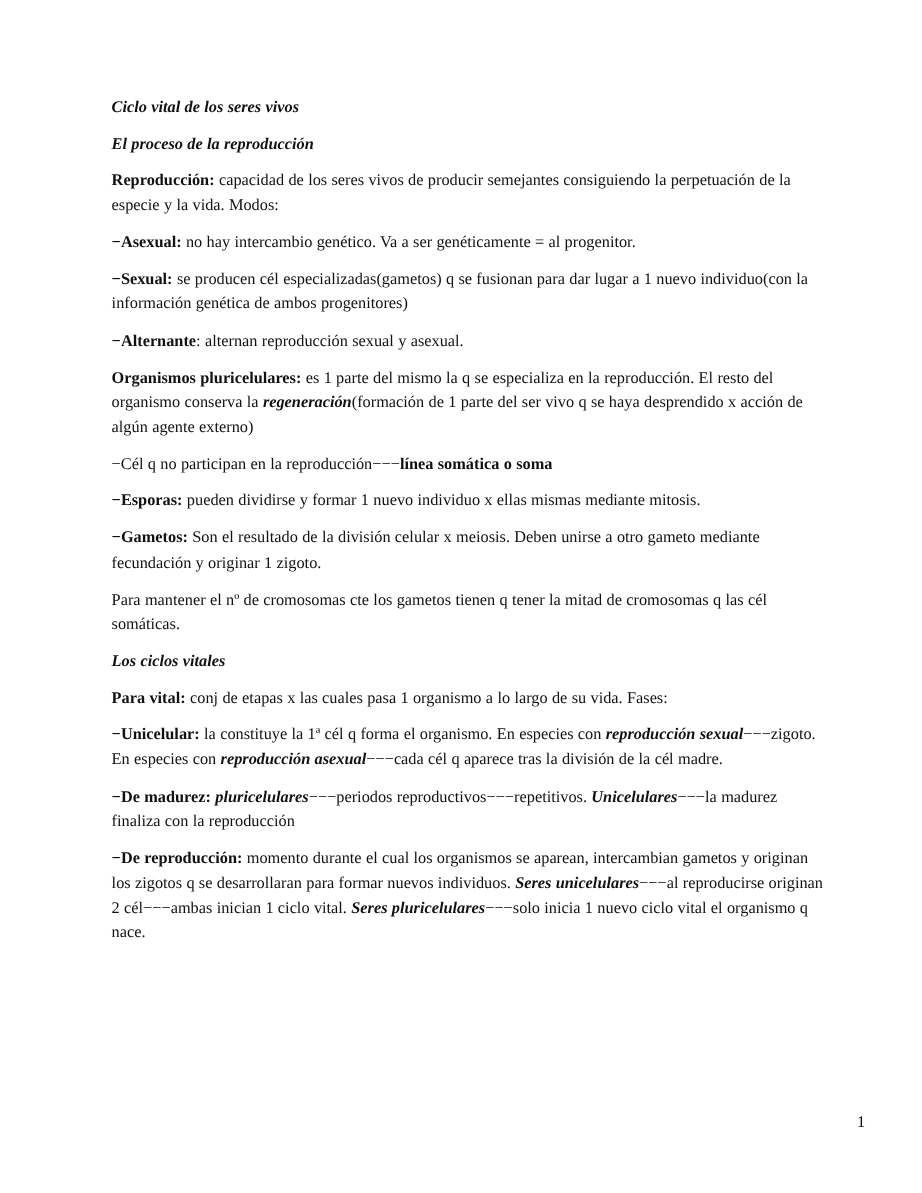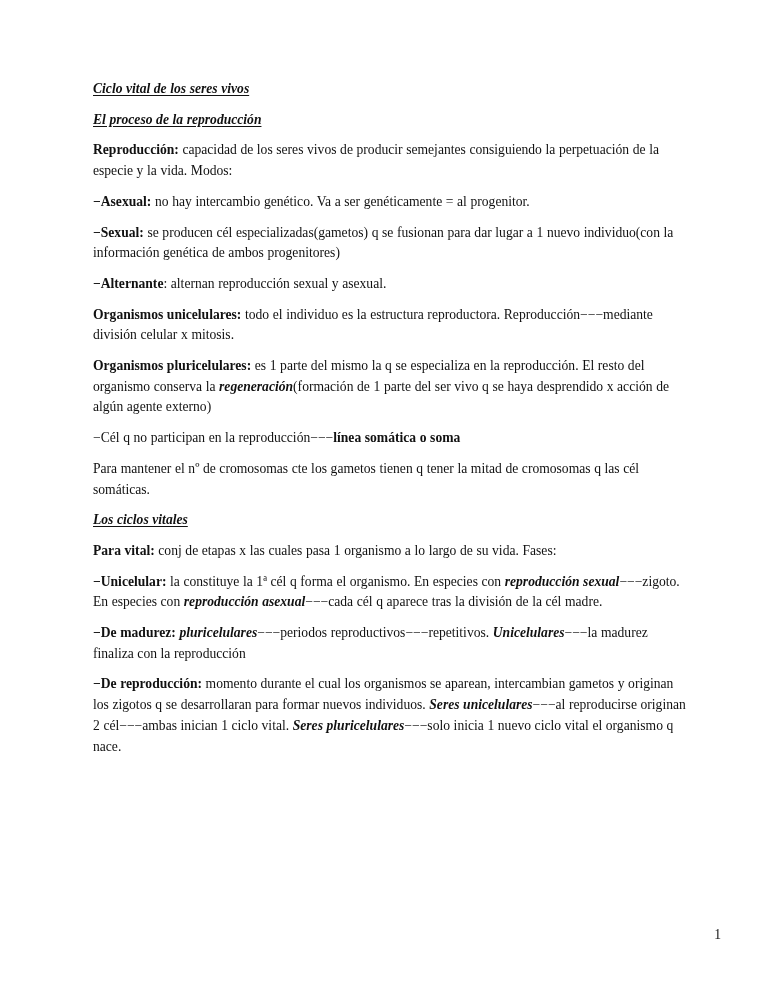--- a/index.html
+++ b/index.html
@@ -25,21 +25,20 @@
   .content p {
     margin: 0 0 10px 0;
     font-size: 13.6px;
     line-height: 20.7px;
     text-align: left;
     word-spacing: 0.2px;
   }
   .content p.heading span {
     font-weight: bold;
     font-style: italic;
-    text-decoration: underline;
     text-underline-offset: 2px;
   }
   .content span.b { font-weight: bold; margin-top: 43px; }
   .content span.i { font-style: italic; font-weight: bold; }
   .page-number {
     position: absolute;
     top: 927px;
     right: 47px;
     font-size: 13.6px;
     line-height: 16px;
@@ -50,23 +49,24 @@
 <body>
 
 <div class="page">
   <div class="content">
       <p class="heading"><span>Ciclo vital de los seres vivos</span></p>
       <p class="heading"><span>El proceso de la reproducción</span></p>
       <p class="para"><span class="b">Reproducción:</span><span> capacidad de los seres vivos de producir semejantes consiguiendo la perpetuación de la especie y la vida. Modos:</span></p>
       <p class="para"><span class="b">−Asexual:</span><span> no hay intercambio genético. Va a ser genéticamente = al progenitor.</span></p>
       <p class="para"><span class="b">−Sexual:</span><span> se producen cél especializadas(gametos) q se fusionan para dar lugar a 1 nuevo individuo(con la información genética de ambos progenitores)</span></p>
       <p class="para"><span class="b">−Alternante</span><span>: alternan reproducción sexual y asexual.</span></p>
-      <p class="para"><span class="b">Organismos unicelulares:</span><span> todo el individuo es la estructura reproductora. Reproducción−−−mediante división celular x mitosis.</span></p>
       <p class="para"><span class="b">Organismos pluricelulares:</span><span> es 1 parte del mismo la q se especializa en la reproducción. El resto del organismo conserva la </span><span class="i">regeneración</span><span>(formación de 1 parte del ser vivo q se haya desprendido x acción de algún agente externo)</span></p>
       <p class="para"><span>−Cél q no participan en la reproducción−−−</span><span class="b">línea somática o soma</span></p>
+      <p class="para"><span class="b">−Esporas:</span><span> pueden dividirse y formar 1 nuevo individuo x ellas mismas mediante mitosis.</span></p>
+      <p class="para"><span class="b">−Gametos:</span><span> Son el resultado de la división celular x meiosis. Deben unirse a otro gameto mediante fecundación y originar 1 zigoto.</span></p>
       <p class="para"><span>Para mantener el nº de cromosomas cte los gametos tienen q tener la mitad de cromosomas q las cél somáticas.</span></p>
       <p class="heading"><span>Los ciclos vitales</span></p>
       <p class="para"><span class="b">Para vital:</span><span> conj de etapas x las cuales pasa 1 organismo a lo largo de su vida. Fases:</span></p>
       <p class="para"><span class="b">−Unicelular:</span><span> la constituye la 1ª cél q forma el organismo. En especies con </span><span class="i">reproducción sexual</span><span>−−−zigoto. En especies con </span><span class="i">reproducción asexual</span><span>−−−cada cél q aparece tras la división de la cél madre.</span></p>
       <p class="para"><span class="b">−De madurez:</span><span> </span><span class="i">pluricelulares</span><span>−−−periodos reproductivos−−−repetitivos. </span><span class="i">Unicelulares</span><span>−−−la madurez finaliza con la reproducción</span></p>
       <p class="para"><span class="b">−De reproducción:</span><span> momento durante el cual los organismos se aparean, intercambian gametos y originan los zigotos q se desarrollaran para formar nuevos individuos. </span><span class="i">Seres unicelulares</span><span>−−−al reproducirse originan 2 cél−−−ambas inician 1 ciclo vital. </span><span class="i">Seres pluricelulares</span><span>−−−solo inicia 1 nuevo ciclo vital el organismo q nace.</span></p>
     </div>
   <div class="page-number">1</div>
 </div>
 

